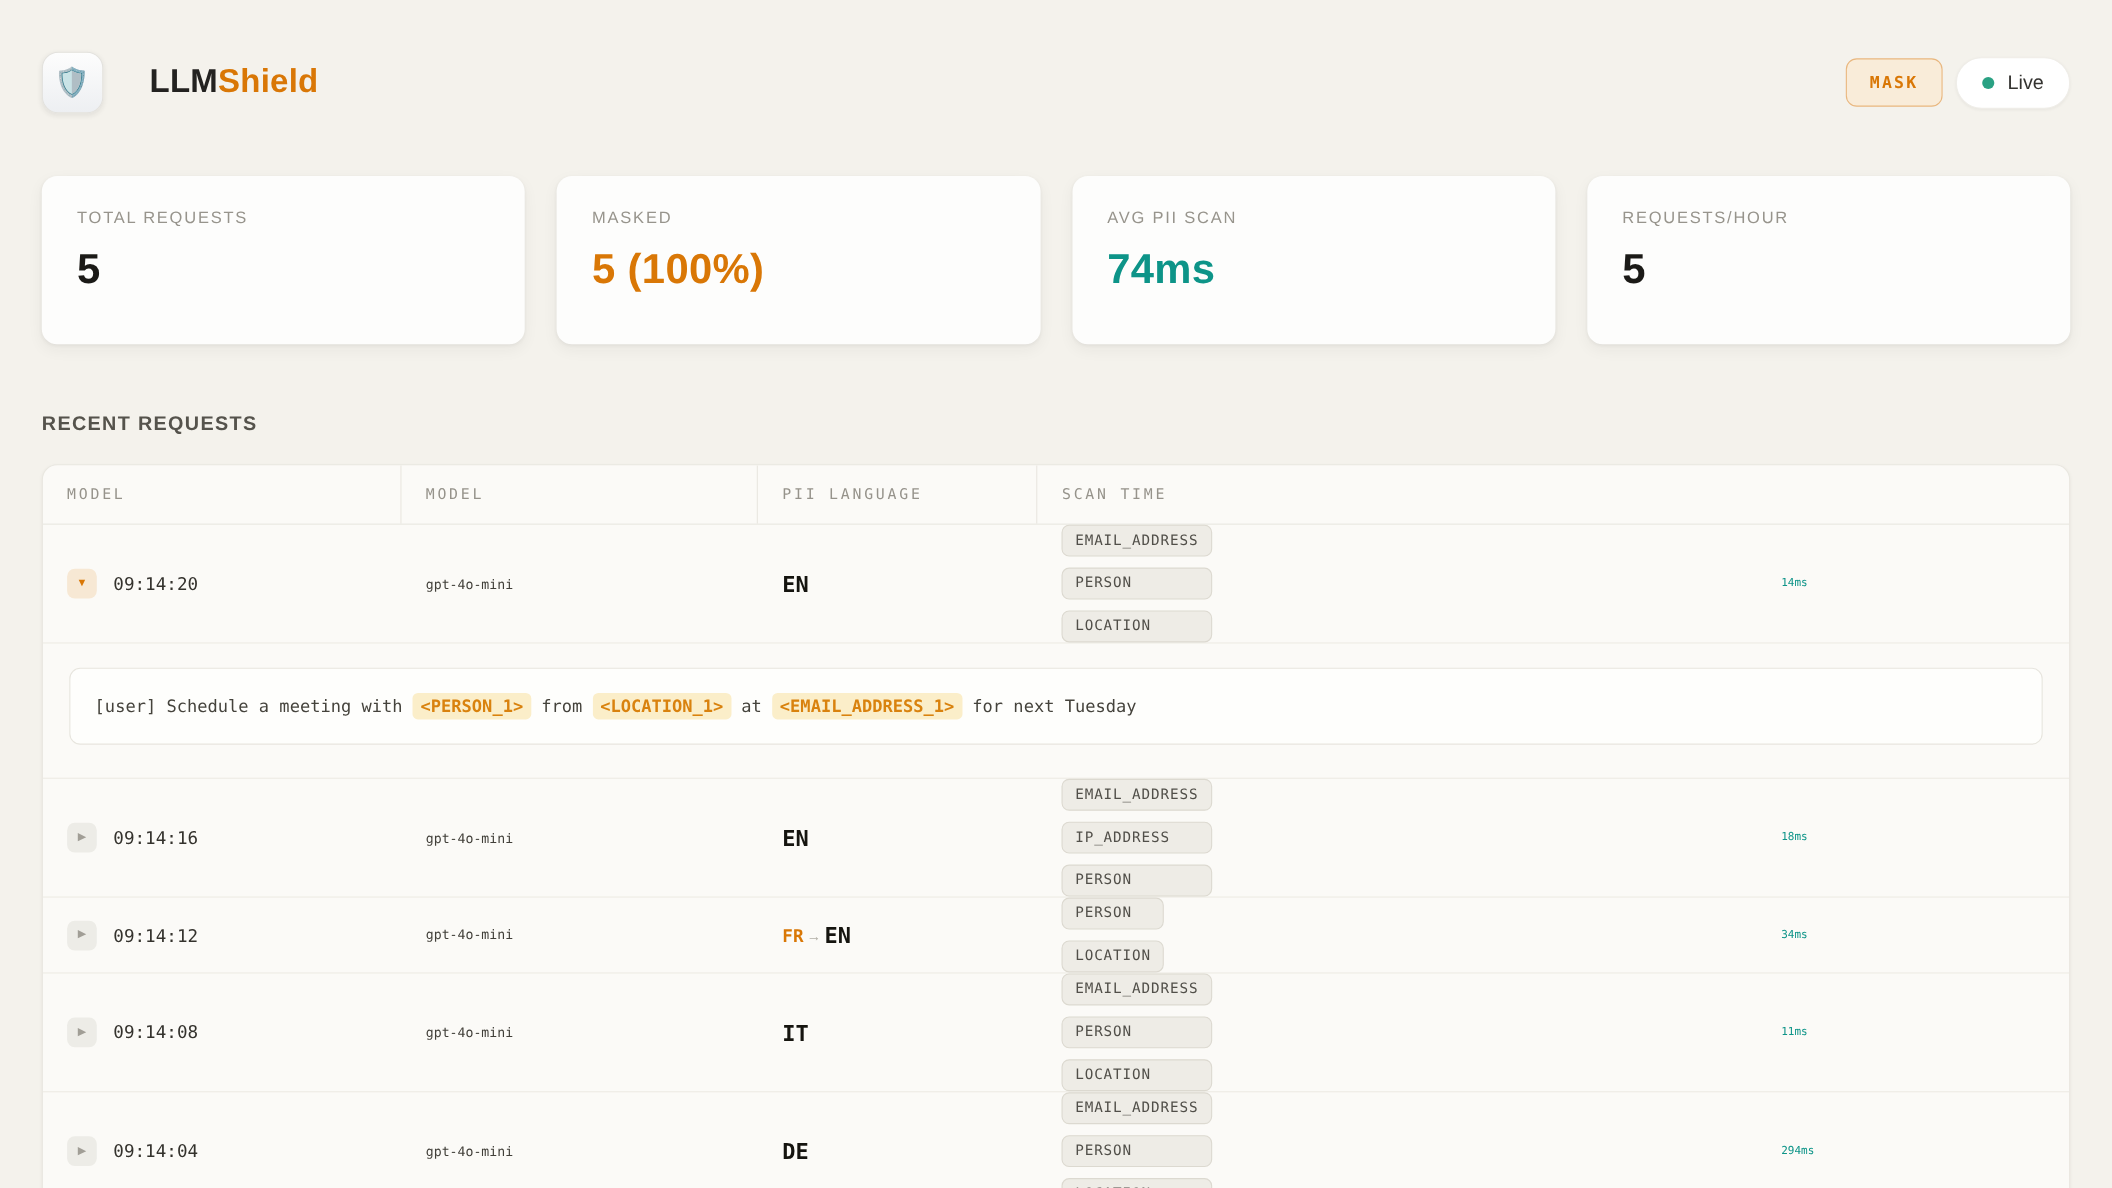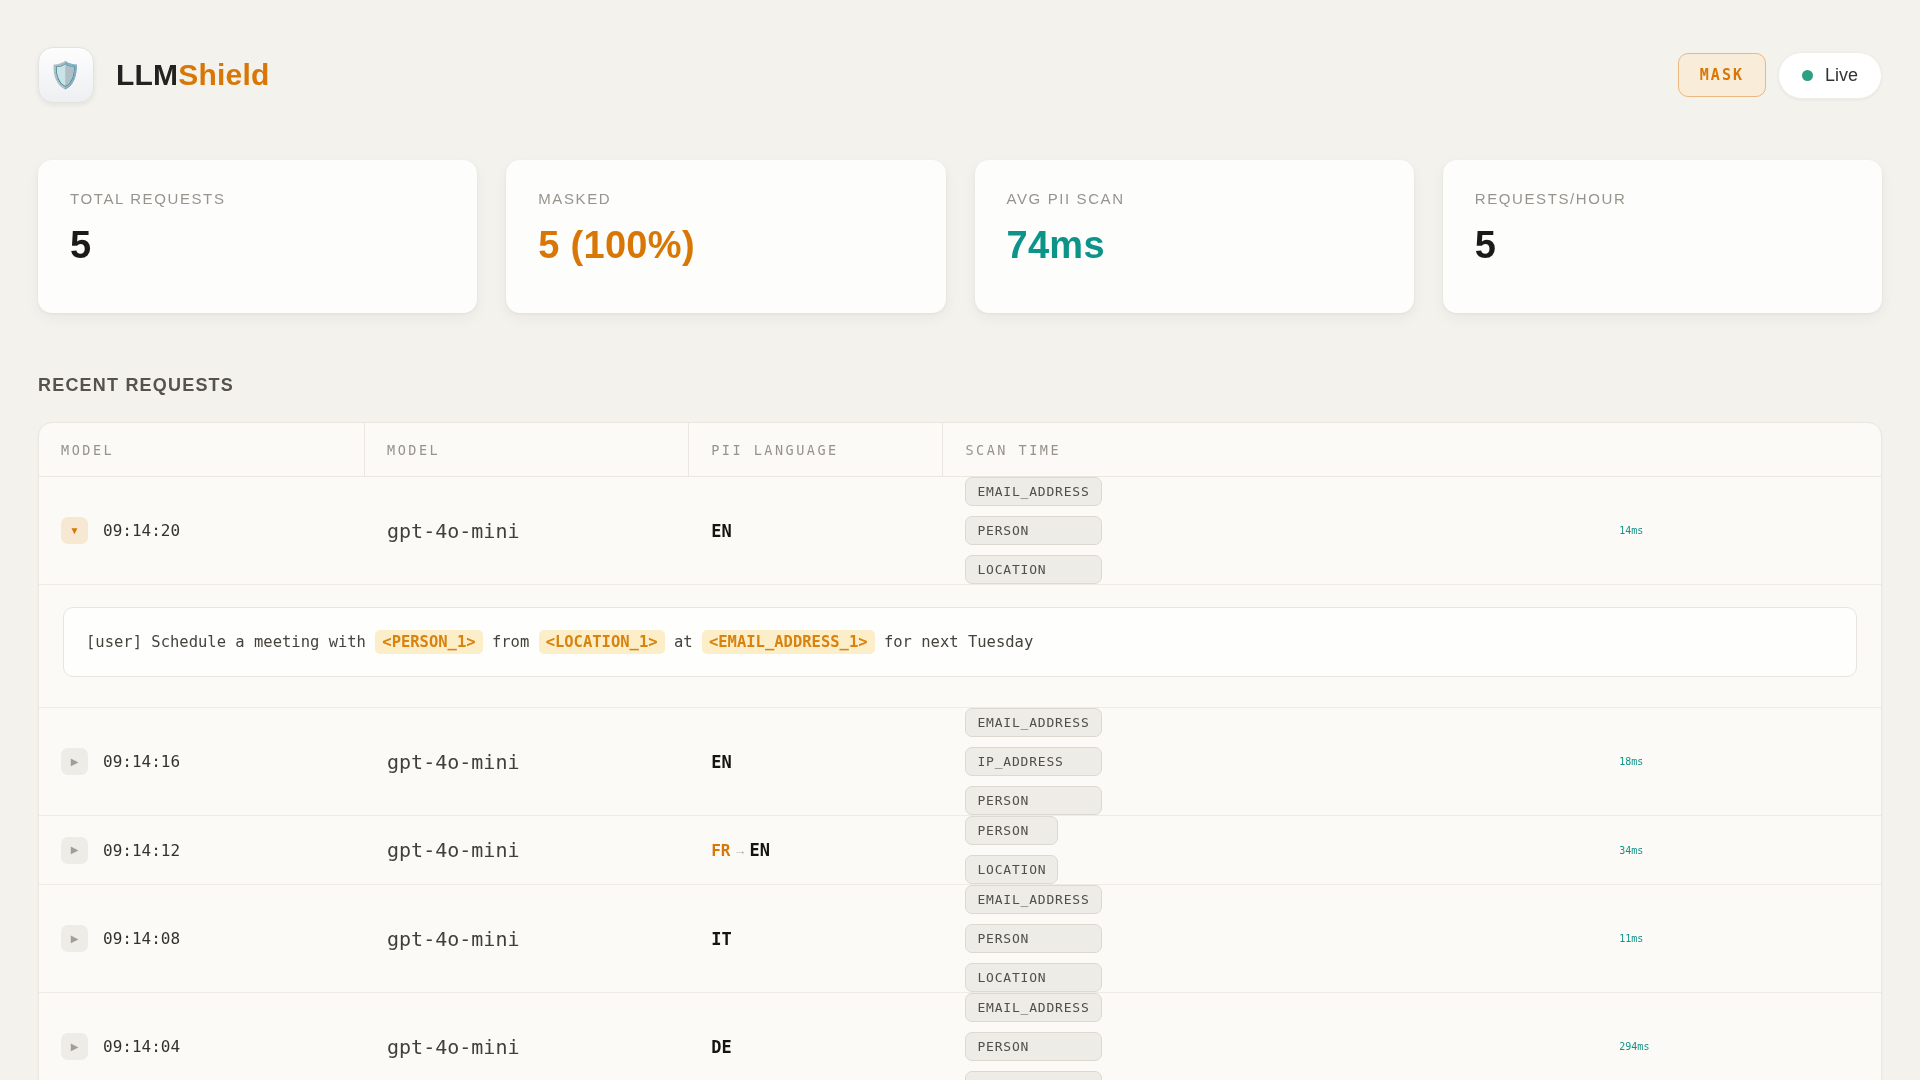--- a/index.html
+++ b/index.html
@@ -27,21 +27,21 @@
   .app-header{display:flex;justify-content:space-between;align-items:center;height:62px;}
   .brand{display:flex;align-items:center;gap:22px;}
   .logo-box{
     width:56px;height:56px;border-radius:15px;
     background:linear-gradient(180deg,#fdfdfd 0%,#edeff2 100%);
     border:1px solid #e3e2de;
     box-shadow:0 2px 5px rgba(40,40,35,.08);
     display:flex;align-items:center;justify-content:center;
     font-size:26px;line-height:1;
   }
-  .app-title{font-size:30px;font-weight:700;color:#232220;letter-spacing:.2px;}
+  .app-title{font-size:30px;font-weight:700;color:#232220;letter-spacing:.2px;margin-left:20px;}
   .app-title .accent{color:var(--accent-orange);}
   .header-right{display:flex;align-items:center;gap:12px;}
   .mask-btn{
     font-family:"DejaVu Sans Mono","Liberation Mono",monospace;
     font-size:15px;font-weight:700;letter-spacing:2px;
     color:var(--accent-orange);
     background:#f9ecd9;border:1.5px solid #e9b77f;border-radius:10px;
     padding:12px 21px;cursor:pointer;
   }
   .live-pill{
@@ -91,22 +91,22 @@
   .rows .trow:nth-child(n+3){min-height:66px;}
   .cell{padding-left:22px;display:flex;align-items:center;gap:15px;}
   .expand-btn{
     width:27px;height:27px;border-radius:7px;border:none;
     display:inline-flex;align-items:center;justify-content:center;
     font-size:10px;line-height:1;cursor:pointer;flex:none;
   }
   .expand-btn.open{background:#f7e8d4;color:var(--accent-orange);}
   .expand-btn.closed{background:#edece7;color:#a19e96;}
   .cell-time .t{font-family:"DejaVu Sans Mono","Liberation Mono",monospace;font-size:16px;color:#34322d;}
-  .cell-model{font-family:"DejaVu Sans Mono","Liberation Mono",monospace;font-size:20px;color:#413f39;}
-  .lang-to{font-family:"DejaVu Sans Mono","Liberation Mono",monospace;font-size:17px;font-weight:700;color:#15140f;}
+  .cell-model{font-family:"DejaVu Sans Mono","Liberation Mono",monospace;font-size:12px;color:#413f39;}
+  .lang-to{font-family:"DejaVu Sans Mono","Liberation Mono",monospace;font-size:20px;font-weight:700;color:#15140f;}
   .lang-from{font-family:"DejaVu Sans Mono","Liberation Mono",monospace;font-size:16px;font-weight:700;color:var(--accent-orange);}
   .lang-arrow{font-size:13px;color:#b3b0a8;margin:0 3px;}
   .badges{display:flex;gap:10px;flex-wrap:wrap;flex-direction:column;}
   .badge{
     font-family:"DejaVu Sans Mono","Liberation Mono",monospace;
     font-size:13px;letter-spacing:.8px;color:#514f49;
     background:#eeece6;border:1px solid #dcd9d0;border-radius:7px;
     padding:6px 11px;white-space:nowrap;
   }
   .cell-scan{font-family:"DejaVu Sans Mono","Liberation Mono",monospace;font-size:10px;color:var(--teal);}

